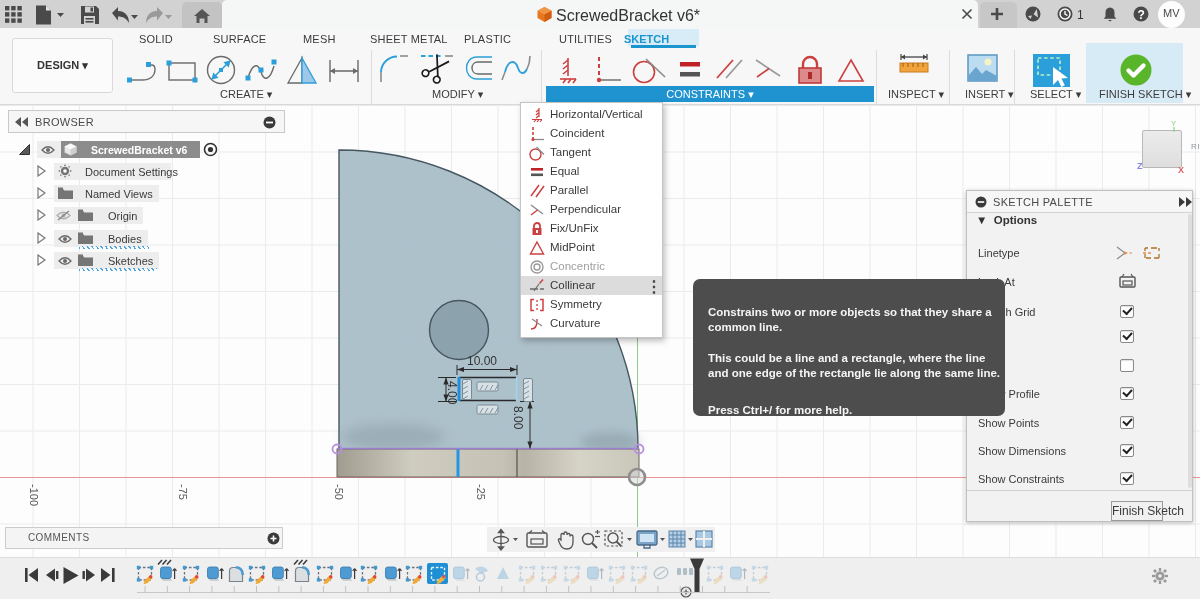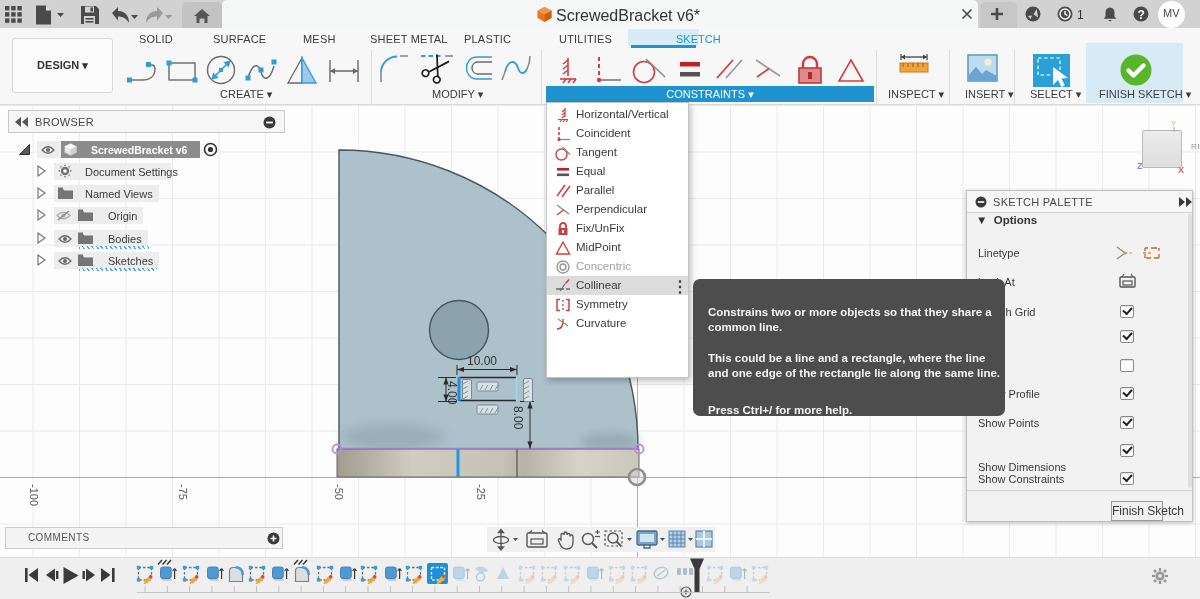--- a/index.html
+++ b/index.html
@@ -16,21 +16,21 @@
 .doctitle { position:absolute; left:556px; top:7px; font-size:16px; color:#333; }
 .tbi { position:absolute; top:4px; }
 
 
 .ribbon { position:absolute; left:0; top:28px; width:1200px; height:77px; background:#f7f7f7; border-bottom:1px solid #d8d8d8; }
 .tabtxt { position:absolute; top:5px; font-size:11px; color:#3a3a3a; letter-spacing:0.2px; }
 .designbtn { position:absolute; left:12px; top:10px; width:101px; height:55px; background:#fbfbfb; border:1px solid #d9d9d9; border-radius:3px; color:#333; font-size:11px; font-weight:bold; text-align:center; line-height:53px; }
 .grplabel { position:absolute; top:60px; font-size:11px; color:#3c3c3c; }
 .divider { position:absolute; top:22px; width:1px; height:56px; background:#dcdcdc; }
 .sketchtab { position:absolute; left:628px; top:1px; width:71px; height:17px; background:#d8ecf8; }
-.sketchtxt { position:absolute; left:676px; top:5px; font-size:11px; font-weight:normal; color:#1a95d0; }
+.sketchtxt { position:absolute; left:624px; top:5px; font-size:11px; font-weight:bold; color:#1a95d0; }
 .sketchline { position:absolute; left:631px; top:17px; width:65px; height:3px; background:#1a95d0; }
 .constrbar { position:absolute; left:546px; top:58px; width:328px; height:16px; background:#1e93d0; color:#fff; font-size:11px; text-align:center; line-height:16px; }
 .finishblk { position:absolute; left:1086px; top:15px; width:97px; height:60px; background:#d7ebf7; }
 
 
 .canvas { position:absolute; left:0; top:105px; width:1200px; height:452px; background:#fdfdfd;
   background-image:
     linear-gradient(to right, #e9ebed 1px, transparent 1px),
     linear-gradient(to bottom, #e9ebed 1px, transparent 1px);
   background-size:46.5px 46.5px;
@@ -53,21 +53,21 @@
 
 
 .palette { position:absolute; left:966px; top:85px; width:227px; height:332px; background:#f2f2f2; border:1px solid #c0c0c0; box-shadow:0 1px 4px rgba(0,0,0,0.25); }
 .palhdr { position:absolute; left:0; top:0; width:100%; height:22px; background:#f6f6f6; border-bottom:1px solid #d4d4d4; }
 .palrow { position:absolute; left:11px; font-size:11px; color:#3a3a3a; }
 .cb { position:absolute; left:153px; width:14px; height:13px; border:1px solid #8a8a8a; border-radius:2px; background:#fdfdfd; box-shadow:inset 0 1px 1px rgba(0,0,0,0.12); }
 .cb.checked::after { content:""; position:absolute; left:2px; top:1px; width:7px; height:4px; border-left:2px solid #222; border-bottom:2px solid #222; transform:rotate(-48deg); }
 .finishbtn { position:absolute; left:144px; top:310px; white-space:nowrap; width:52px; height:20px; background:#f0f0f0; border:1px solid #9a9a9a; font-size:12px; color:#3a3a3a; text-align:center; line-height:18px; }
 
 
-.menu { position:absolute; left:546px; top:-3px; width:143px; height:276px; background:#fff; border:1px solid #c4c4c4; box-shadow:2px 3px 6px rgba(0,0,0,0.25); z-index:30; }
+.menu { position:absolute; left:520px; top:-3px; width:143px; height:236px; background:#fff; border:1px solid #c4c4c4; box-shadow:2px 3px 6px rgba(0,0,0,0.25); z-index:30; }
 .mi { position:absolute; left:0; width:100%; height:19px; }
 .mi .mt { position:absolute; left:29px; top:3px; font-size:11.5px; color:#3a3a3a; }
 .mi.dis .mt { color:#a0a0a0; }
 .mi.hl { background:#dcdcdc; }
 
 
 .tooltip { position:absolute; left:693px; top:174px; width:312px; height:137px; background:#4d4d4d; border-radius:7px; z-index:40; color:#f5f5f5; font-size:11.5px; font-weight:bold; }
 .tooltip p { position:absolute; left:15px; line-height:15px; }
 
 
@@ -570,21 +570,21 @@
           <div class="palrow" style="top:115px">Sketch Grid</div>
           <div class="cb checked" style="top:114px"></div>
           <div class="palrow" style="top:140px">Snap</div>
           <div class="cb checked" style="top:139px"></div>
           <div class="palrow" style="top:169px">Slice</div>
           <div class="cb" style="top:168px"></div>
           <div class="palrow" style="top:197px">Show Profile</div>
           <div class="cb checked" style="top:196px"></div>
           <div class="palrow" style="top:226px">Show Points</div>
           <div class="cb checked" style="top:225px"></div>
-          <div class="palrow" style="top:270px">Show Dimensions</div>
+          <div class="palrow" style="top:254px">Show Dimensions</div>
           <div class="cb checked" style="top:253px"></div>
           <div class="palrow" style="top:282px">Show Constraints</div>
           <div class="cb checked" style="top:281px"></div>
         </div>
       <div class="abs" style="left:221px;top:23px;width:4px;height:274px;background:#dedede;border-radius:2px;"></div>
       <div class="abs" style="left:0;top:299px;width:225px;height:1px;background:#d0d0d0;"></div>
       <div class="finishbtn">Finish Sketch</div>
     </div>
 
     <div class="menu" id="menu">

